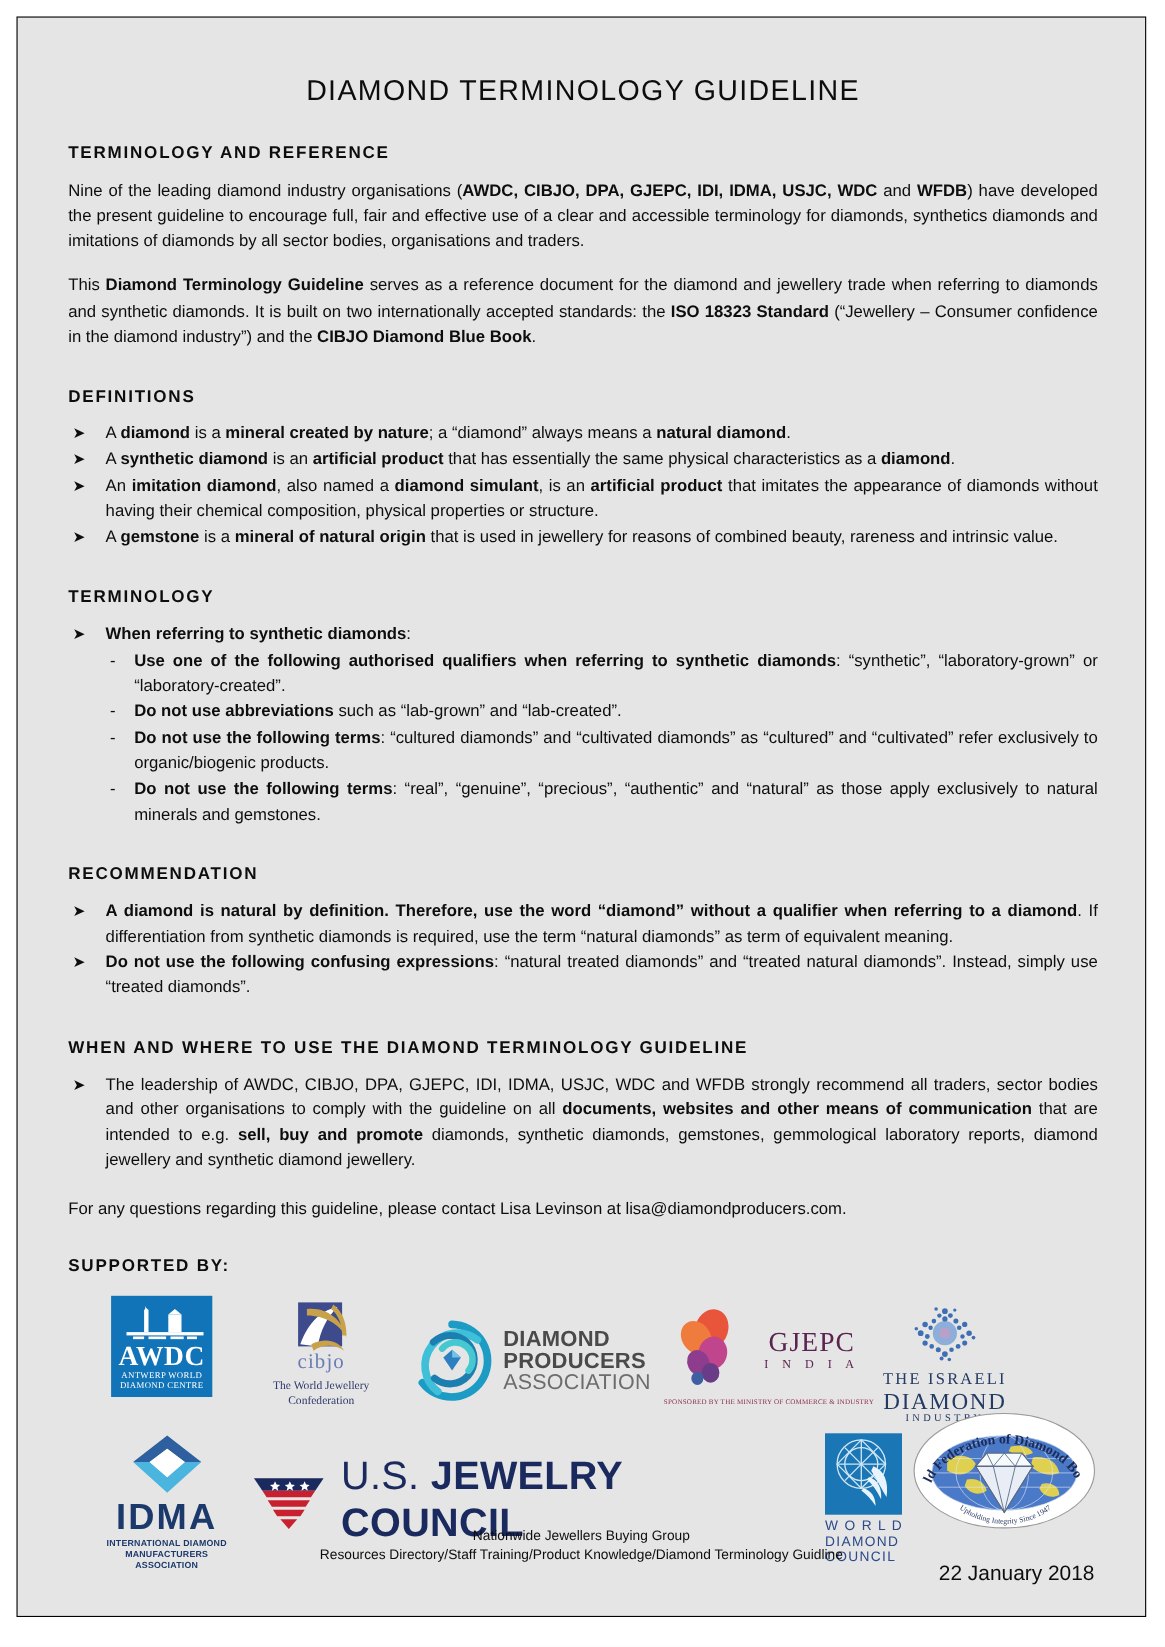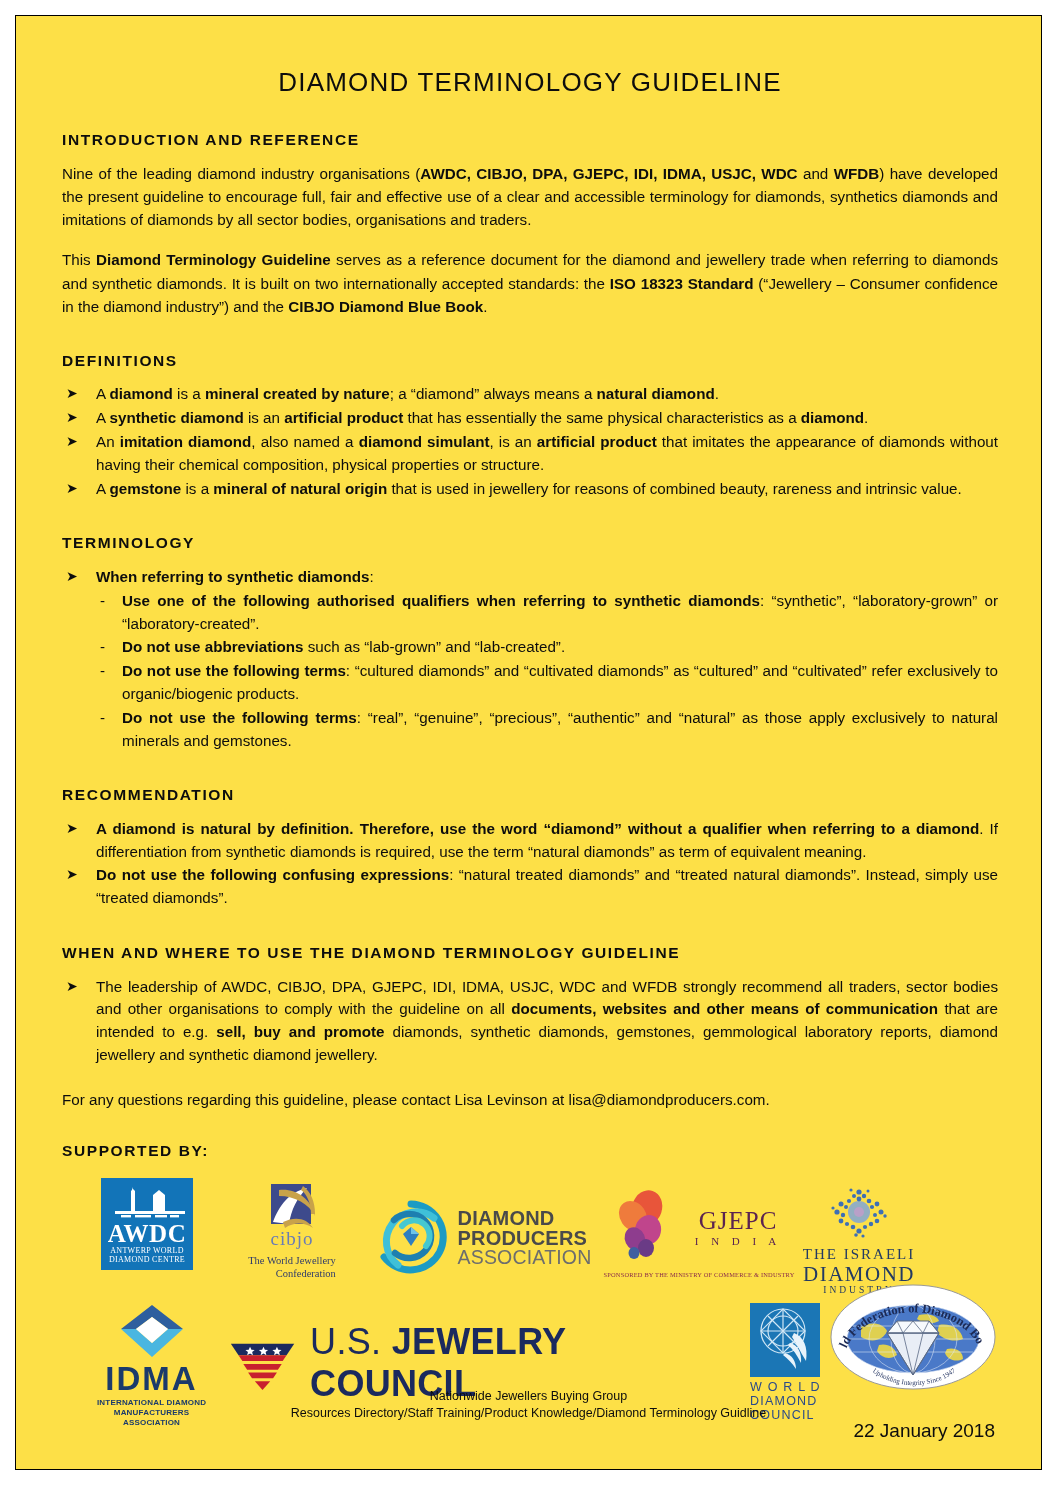--- a/index.html
+++ b/index.html
@@ -16,21 +16,21 @@
     overflow: hidden;
   }
   #page {
     position: absolute;
     left: 15px;
     top: 15px;
     width: 1027px;
     height: 1455px;
     border: 1.5px solid #000;
     box-sizing: border-box;
-    background: #fde047;
+    background: #e5e5e5;
   }
   .inner {
     position: absolute;
     left: 46px;
     top: 0px;
     width: 936px;
   }
   h1.doc-title {
     font-size: 26px;
     font-weight: normal;
@@ -216,21 +216,21 @@
   }
 </style>
 </head>
 <body>
 
 <div id="page">
   <div class="inner">
 
     <h1 class="doc-title">DIAMOND TERMINOLOGY GUIDELINE</h1>
 
-    <h2 class="section">INTRODUCTION AND REFERENCE</h2>
+    <h2 class="section">TERMINOLOGY AND REFERENCE</h2>
 
     <p class="para"><span>Nine of the leading diamond industry organisations (</span><b>AWDC, CIBJO, DPA, GJEPC, IDI, IDMA, USJC, WDC</b><span> and </span><b>WFDB</b><span>) have developed the present guideline to encourage full, fair and effective use of a clear and accessible terminology for diamonds, synthetics diamonds and imitations of diamonds by all sector bodies, organisations and traders.</span></p>
 
     <p class="para"><span>This </span><b>Diamond Terminology Guideline</b><span> serves as a reference document for the diamond and jewellery trade when referring to diamonds and synthetic diamonds.  It is built on two internationally accepted standards: the </span><b>ISO 18323 Standard</b><span> (“Jewellery – Consumer confidence in the diamond industry”) and the </span><b>CIBJO Diamond Blue Book</b><span>.</span></p>
 
     <h2 class="section">DEFINITIONS</h2>
     <ul class="arrow-list">
       <li><span class="arrow">➤</span><span>A </span><b>diamond</b><span> is a </span><b>mineral created by nature</b><span>; a “diamond” always means a </span><b>natural diamond</b><span>.</span></li>
       <li><span class="arrow">➤</span><span>A </span><b>synthetic diamond</b><span> is an </span><b>artificial product</b><span> that has essentially the same physical characteristics as a </span><b>diamond</b><span>.</span></li>
       <li><span class="arrow">➤</span><span>An </span><b>imitation diamond</b><span>, also named a </span><b>diamond simulant</b><span>, is an </span><b>artificial product</b><span> that imitates the appearance of diamonds without having their chemical composition, physical properties or structure.</span></li>
@@ -282,21 +282,21 @@
               <rect x="69" y="28" width="9" height="2.4" fill="#fff"></rect>
             </svg>
             <div class="awdc-name">AWDC</div>
             <div class="awdc-sub">
               <span>ANTWERP WORLD</span><br>
               <span>DIAMOND CENTRE</span>
             </div>
           </div>
         </div>
 
-        <div class="logo-cell cibjo" style="padding-top:6px;text-align:right;">
+        <div class="logo-cell cibjo" style="padding-top:6px;">
           <div class="mark">
             <svg width="86" height="62" viewBox="0 0 86 62">
               <rect x="22" y="2" width="40" height="40" fill="#3d4a8c"></rect>
               <path d="M24 40 C30 24 40 10 58 6 C48 16 42 28 40 42 Z" fill="#fff"></path>
               <path d="M30 8 C46 6 62 16 66 34 C60 22 46 14 30 14 Z" fill="#c8a24a"></path>
               <path d="M34 40 C46 34 58 36 64 46 C56 40 44 40 36 46 Z" fill="#c8a24a"></path>
               <path d="M54 4 C62 10 66 20 66 32 L62 32 C62 22 58 12 52 8 Z" fill="#c8a24a"></path>
             </svg>
           </div>
           <div class="cname">cibjo</div>

